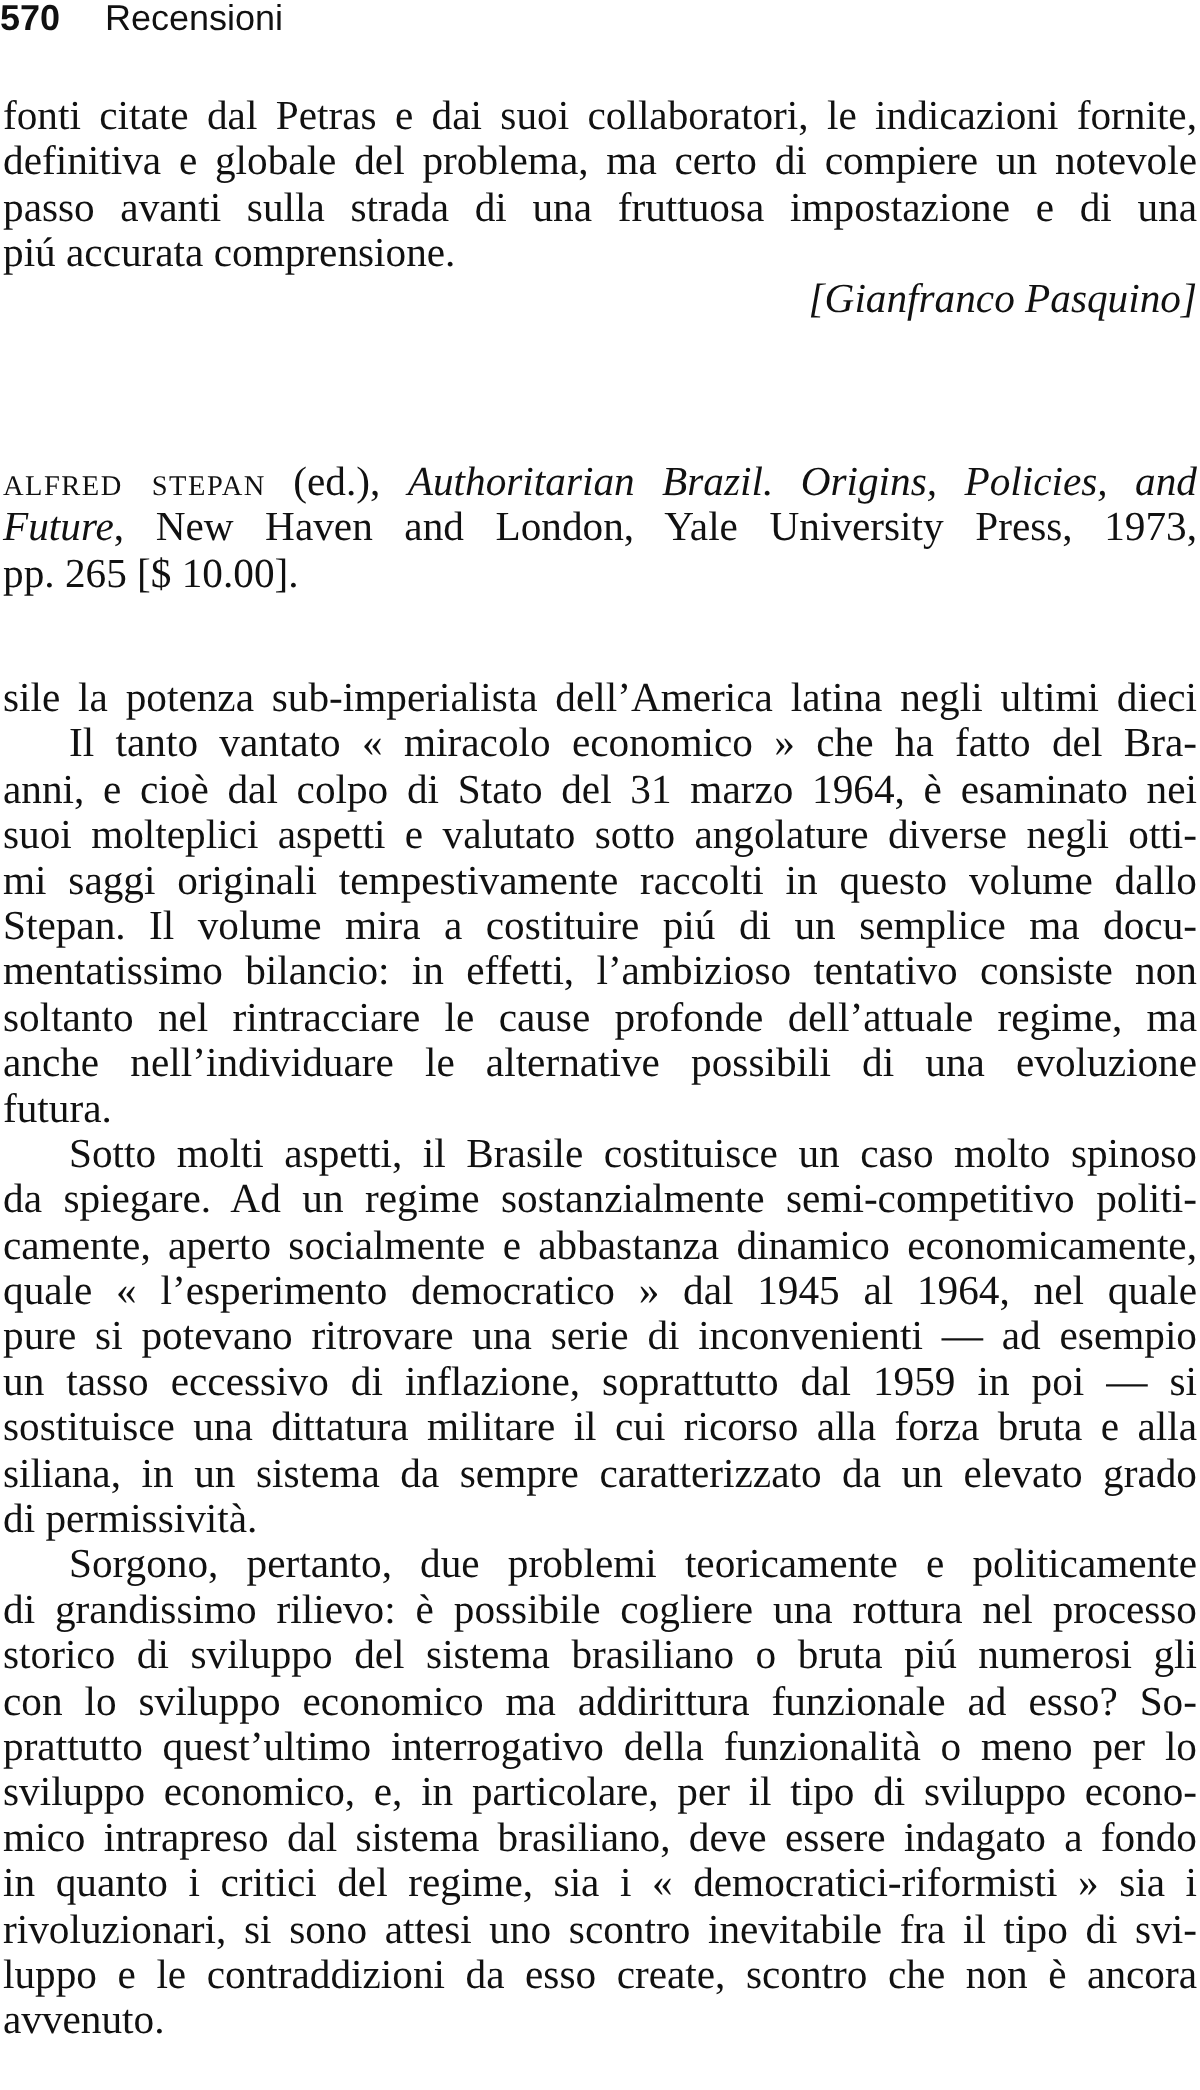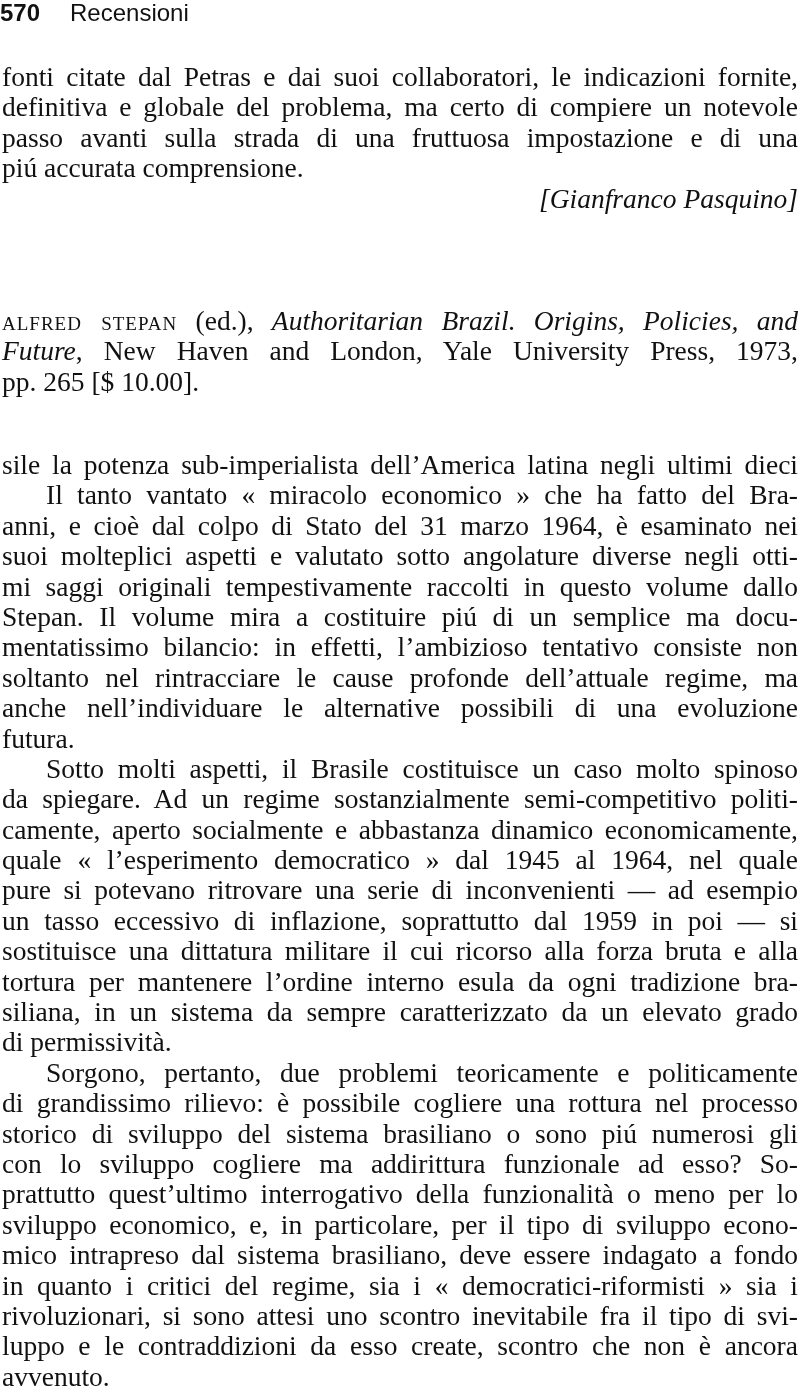--- a/index.html
+++ b/index.html
@@ -49,29 +49,28 @@
     <span class="ln last">futura.</span>
   </div>
   <div>
     <span class="ln ind">Sotto molti aspetti, il Brasile costituisce un caso molto spinoso</span>
     <span class="ln">da spiegare. Ad un regime sostanzialmente semi-competitivo politi-</span>
     <span class="ln">camente, aperto socialmente e abbastanza dinamico economicamente,</span>
     <span class="ln">quale « l’esperimento democratico » dal 1945 al 1964, nel quale</span>
     <span class="ln">pure si potevano ritrovare una serie di inconvenienti — ad esempio</span>
     <span class="ln">un tasso eccessivo di inflazione, soprattutto dal 1959 in poi — si</span>
     <span class="ln">sostituisce una dittatura militare il cui ricorso alla forza bruta e alla</span>
-    <span class="ln">tortura per mantenere l’ordine interno esula da ogni tradizione bra-</span>
     <span class="ln">siliana, in un sistema da sempre caratterizzato da un elevato grado</span>
     <span class="ln last">di permissività.</span>
   </div>
   <div>
     <span class="ln ind">Sorgono, pertanto, due problemi teoricamente e politicamente</span>
     <span class="ln">di grandissimo rilievo: è possibile cogliere una rottura nel processo</span>
-    <span class="ln">storico di sviluppo del sistema brasiliano o sono piú numerosi gli</span>
-    <span class="ln">con lo sviluppo cogliere ma addirittura funzionale ad esso? So-</span>
+    <span class="ln">storico di sviluppo del sistema brasiliano o bruta piú numerosi gli</span>
+    <span class="ln">con lo sviluppo economico ma addirittura funzionale ad esso? So-</span>
     <span class="ln">prattutto quest’ultimo interrogativo della funzionalità o meno per lo</span>
     <span class="ln">sviluppo economico, e, in particolare, per il tipo di sviluppo econo-</span>
     <span class="ln">mico intrapreso dal sistema brasiliano, deve essere indagato a fondo</span>
     <span class="ln">in quanto i critici del regime, sia i « democratici-riformisti » sia i</span>
     <span class="ln">rivoluzionari, si sono attesi uno scontro inevitabile fra il tipo di svi-</span>
     <span class="ln">luppo e le contraddizioni da esso create, scontro che non è ancora</span>
     <span class="ln last">avvenuto.</span>
   </div>
 
 </div>

